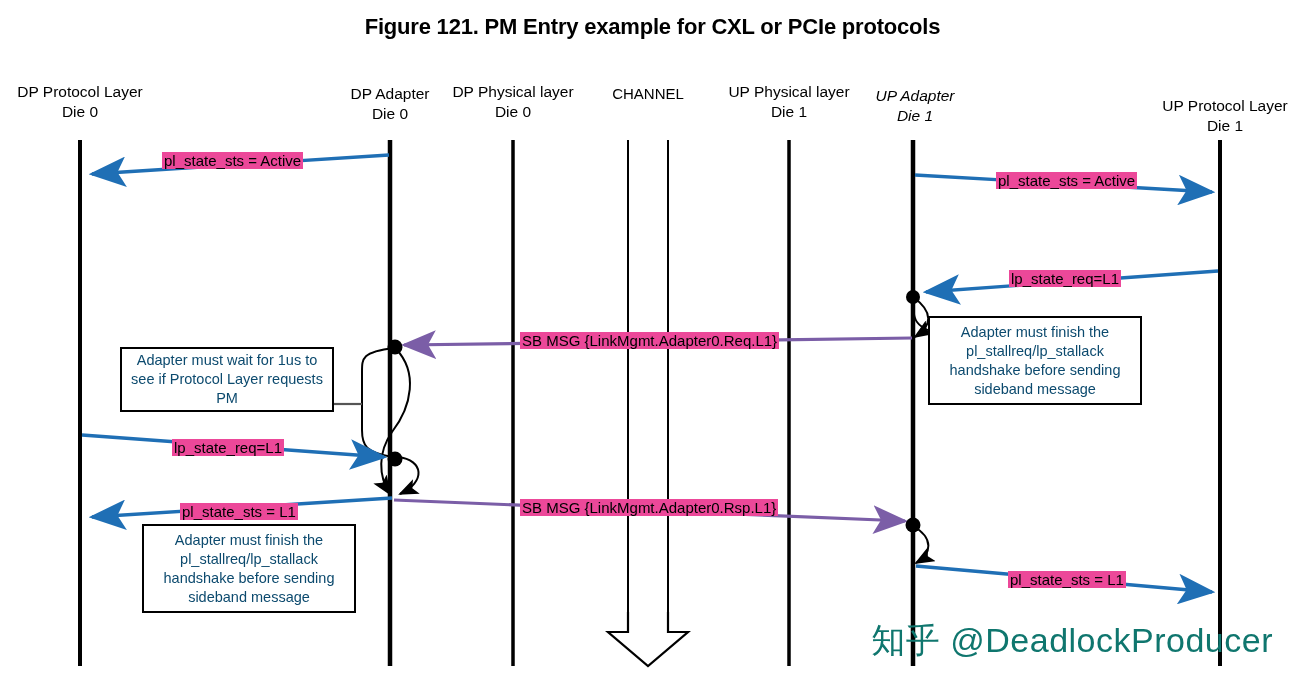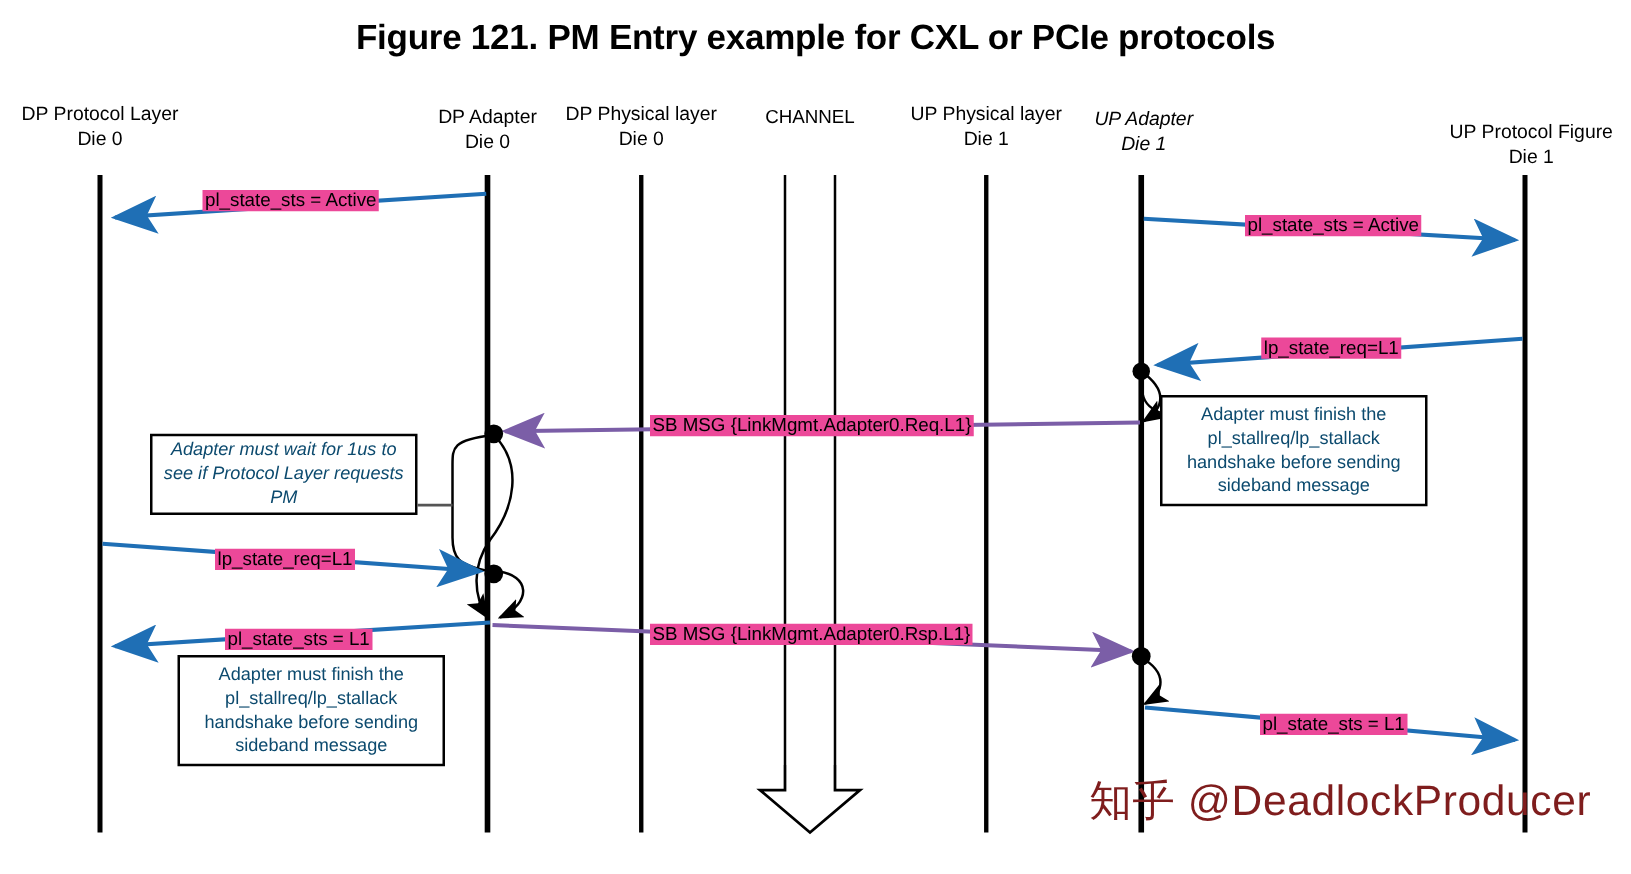--- a/index.html
+++ b/index.html
@@ -1,31 +1,31 @@
 <!DOCTYPE html>
 <html><head>
 <meta charset="utf-8">
 <style>
   html,body{margin:0;padding:0;background:#ffffff;}
   body{width:1305px;height:699px;position:relative;overflow:hidden;
        font-family:"Liberation Sans",sans-serif;color:#000;}
   #canvas{position:absolute;left:0;top:0;width:1305px;height:699px;}
   .fig-title{position:absolute;left:0;top:14px;width:1305px;text-align:center;
-             font-size:28px;font-weight:bold;letter-spacing:-0.2px;}
+             font-size:22px;font-weight:bold;letter-spacing:-0.2px;}
   .lane-head{position:absolute;text-align:center;font-size:15.5px;line-height:20px;
              white-space:nowrap;}
   .lane-head.big{font-size:15px;}
   .lane-head .l2{display:block;}
   .msg-label{position:absolute;font-size:15px;white-space:nowrap;
              background:#ec4899;padding:0 2px;}
   .note{position:absolute;border:2px solid #000;background:#fff;
         color:#0c4a6e;font-size:14.5px;line-height:19px;text-align:center;
         box-sizing:border-box;display:flex;align-items:center;justify-content:center;
         padding:3px 4px;}
-  .watermark{position:absolute;right:32px;top:618px;font-size:34px;color:#7f1d1d;
+  .watermark{position:absolute;right:32px;top:618px;font-size:34px;color:#0f766e;
              white-space:nowrap;letter-spacing:0.5px;}
   svg{position:absolute;left:0;top:0;}
 </style>
 </head>
 <body>
 
 <div id="canvas">
 
   <div class="fig-title">Figure 121. PM Entry example for CXL or PCIe protocols</div>
 
@@ -52,21 +52,21 @@
     <span>UP Physical layer</span>
     <span class="l2">Die 1</span>
   </div>
 
   <div class="lane-head" style="left:857px;top:86px;width:116px;font-style:italic;">
     <span>UP Adapter</span>
     <span class="l2">Die 1</span>
   </div>
 
   <div class="lane-head" style="left:1145px;top:96px;width:160px;">
-    <span>UP Protocol Figure</span>
+    <span>UP Protocol Layer</span>
     <span class="l2">Die 1</span>
   </div>
 
   <svg width="1305" height="699" viewBox="0 0 1305 699">
     <defs>
       <marker id="ah-blue" markerWidth="11" markerHeight="9" refX="10" refY="4.5" orient="auto">
         <path d="M0,0 L11,4.5 L0,9 L2.5,4.5 Z" fill="#1F6FB5"></path>
       </marker>
       <marker id="ah-purple" markerWidth="11" markerHeight="9" refX="10" refY="4.5" orient="auto">
         <path d="M0,0 L11,4.5 L0,9 L2.5,4.5 Z" fill="#7B5EA7"></path>
@@ -175,21 +175,21 @@
   <div class="msg-label" style="left:520px;top:332px;">SB MSG {LinkMgmt.Adapter0.Req.L1}</div>
 
   <div class="msg-label" style="left:172px;top:439px;">lp_state_req=L1</div>
 
   <div class="msg-label" style="left:520px;top:499px;">SB MSG {LinkMgmt.Adapter0.Rsp.L1}</div>
 
   <div class="msg-label" style="left:180px;top:503px;">pl_state_sts = L1</div>
 
   <div class="msg-label" style="left:1008px;top:571px;">pl_state_sts = L1</div>
 
-  <div class="note" style="left:120px;top:347px;width:214px;height:65px;font-style:italic;">Adapter must wait for 1us to see if Protocol Layer requests PM</div>
+  <div class="note" style="left:120px;top:347px;width:214px;height:65px;">Adapter must wait for 1us to see if Protocol Layer requests PM</div>
 
   <div class="note" style="left:142px;top:524px;width:214px;height:89px;">Adapter must finish the pl_stallreq/lp_stallack handshake before sending sideband message</div>
 
   <div class="note" style="left:928px;top:316px;width:214px;height:89px;">Adapter must finish the pl_stallreq/lp_stallack handshake before sending sideband message</div>
 
   <div class="watermark">知乎 @DeadlockProducer</div>
 
 </div>
 
 </body></html>

